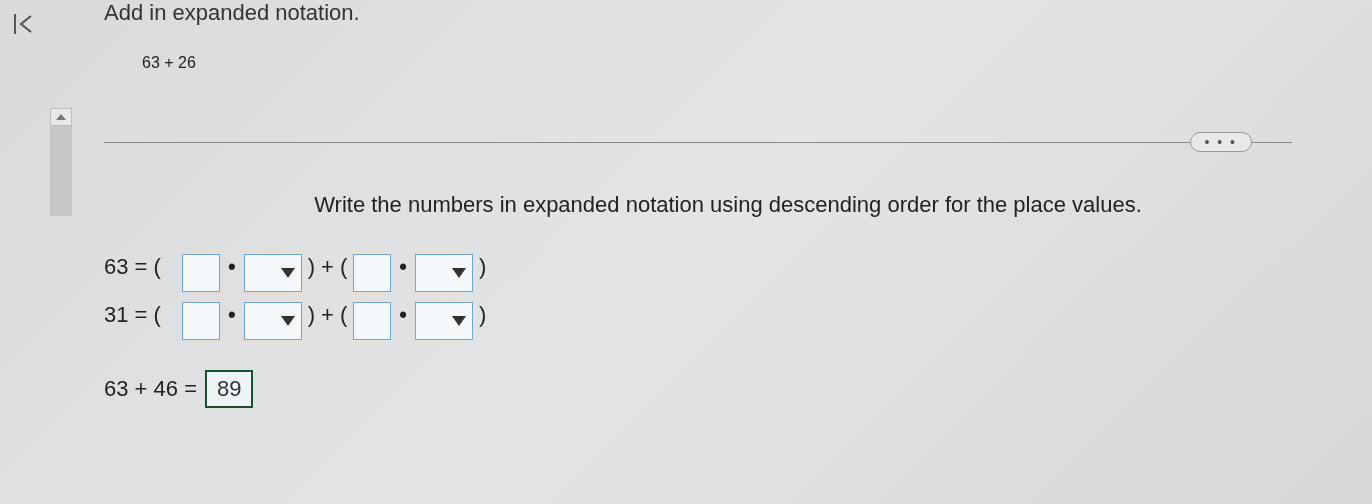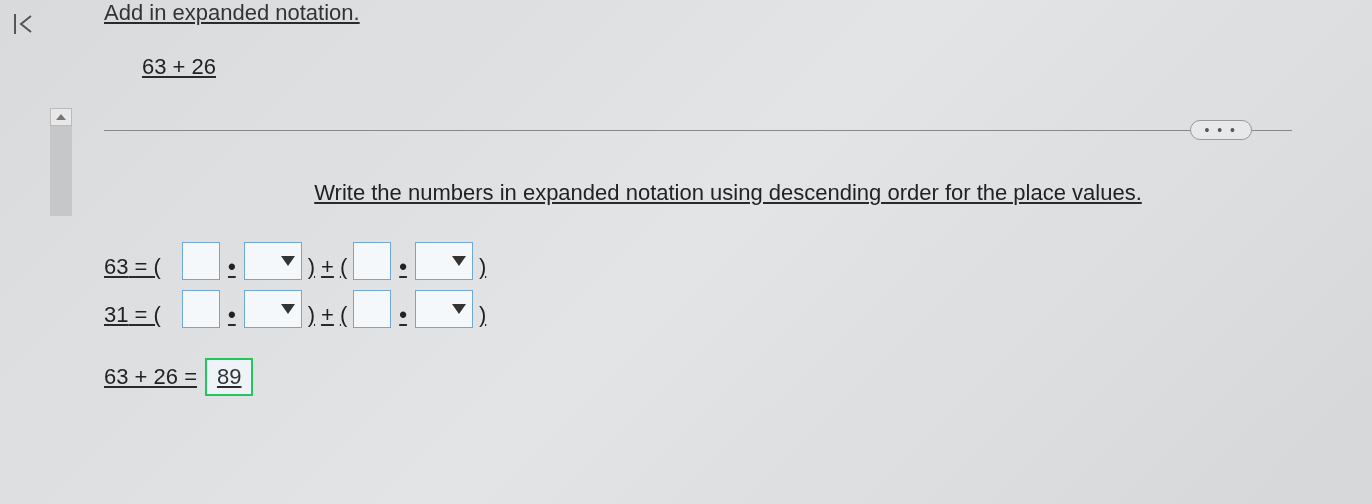--- a/index.html
+++ b/index.html
@@ -60,33 +60,32 @@
       width: 22px;
       height: 90px;
       background: #c5c7c9;
     }
     .content {
       position: absolute;
       left: 100px;
       top: 0;
       right: 20px;
       padding-top: 0;
-      text-decoration: underline;
     }
     .prompt-title {
       font-size: 22px;
       color: #333;
       margin-bottom: 28px;
       margin-left: 4px;
     }
     .expression {
-      font-size: 22px;
+      font-size: 16px;
       color: #222;
       margin-left: 42px;
-      margin-bottom: 40px;
+      margin-bottom: 60px;
     }
     .divider-row {
       position: relative;
       height: 20px;
       margin-bottom: 40px;
       margin-left: 4px;
       margin-right: 60px;
     }
     .divider-line {
       position: absolute;
@@ -113,21 +112,21 @@
     }
     .instruction {
       font-size: 22px;
       color: #222;
       margin-left: 4px;
       margin-bottom: 36px;
       text-align: center;
     }
     .equation-row {
       display: flex;
-      align-items: flex-end;
+      align-items: flex-start;
       font-size: 22px;
       color: #222;
       margin-left: 4px;
       margin-bottom: 10px;
       gap: 6px;
     }
     .eq-label {
       min-width: 72px;
     }
     .num-input {
@@ -166,21 +165,21 @@
     .result-row {
       display: flex;
       align-items: center;
       font-size: 22px;
       color: #222;
       margin-left: 4px;
       margin-top: 30px;
       gap: 8px;
     }
     .result-box {
-      border: 2px solid #22c55e;
+      border: 2px solid #14532d;
       background: #eef3f8;
       padding: 4px 10px;
       font-size: 22px;
       color: #333;
       min-width: 40px;
       text-align: center;
     }
   </style>
 </head>
 <body>
@@ -250,16 +249,16 @@
     <span class="dot">•</span>
     <div class="dropdown-box">
       <svg viewBox="0 0 14 10">
           <path d="M0 0 L7 10 L14 0 Z"></path>
         </svg>
     </div>
     <span class="paren">)</span>
   </div>
 
   <div class="result-row">
-    <span>63 + 26 =</span>
+    <span>63 + 46 =</span>
     <span class="result-box">89</span>
   </div>
 </div>
 
 </body></html>

